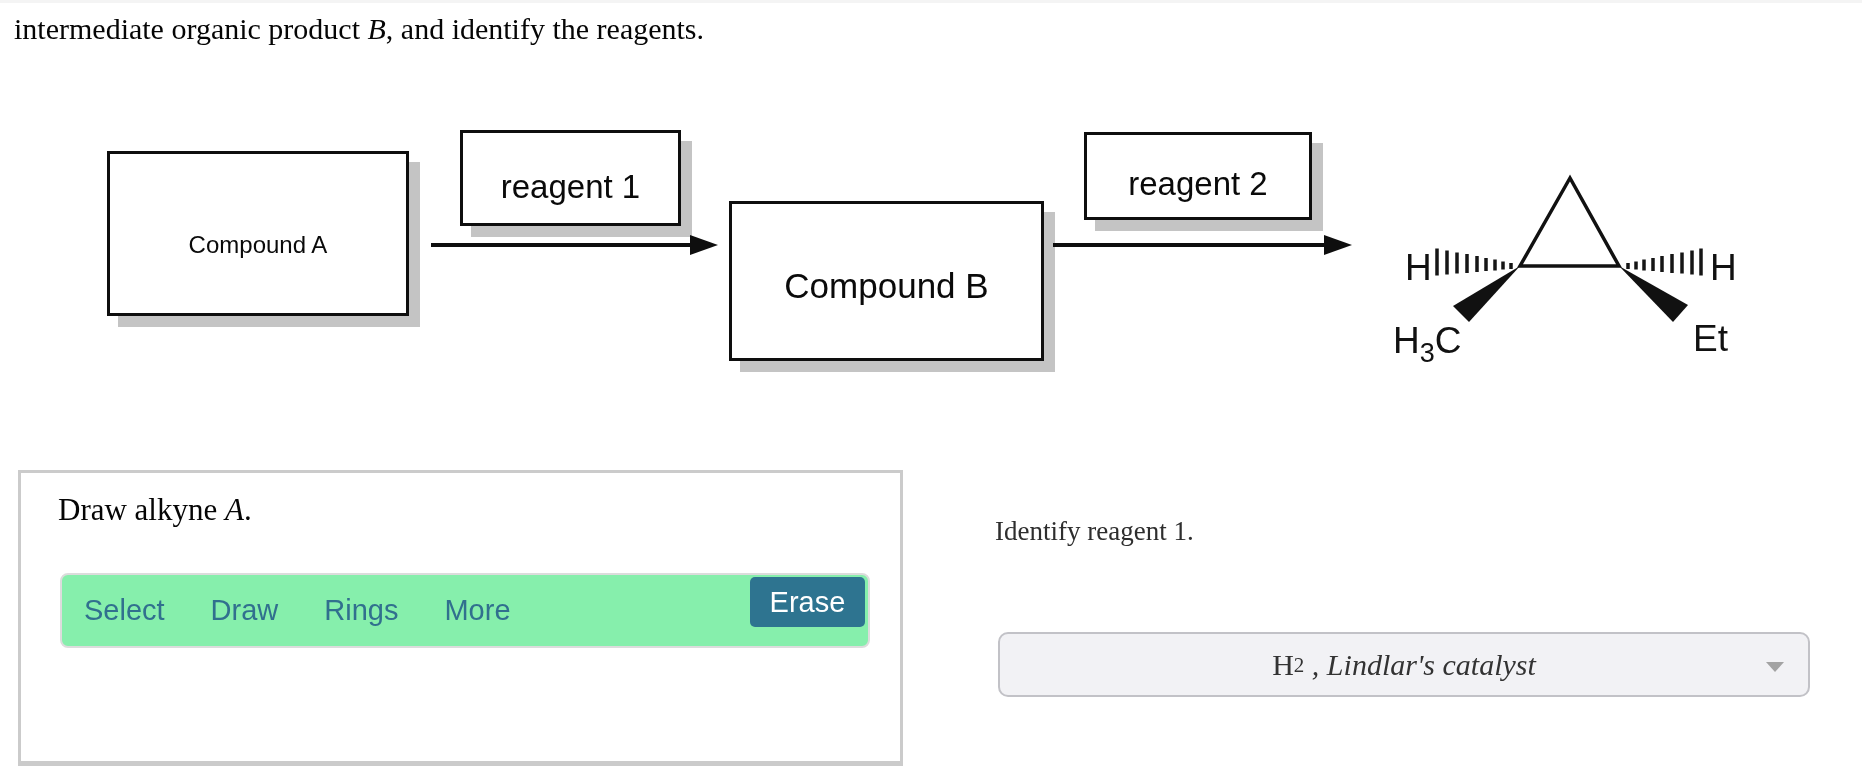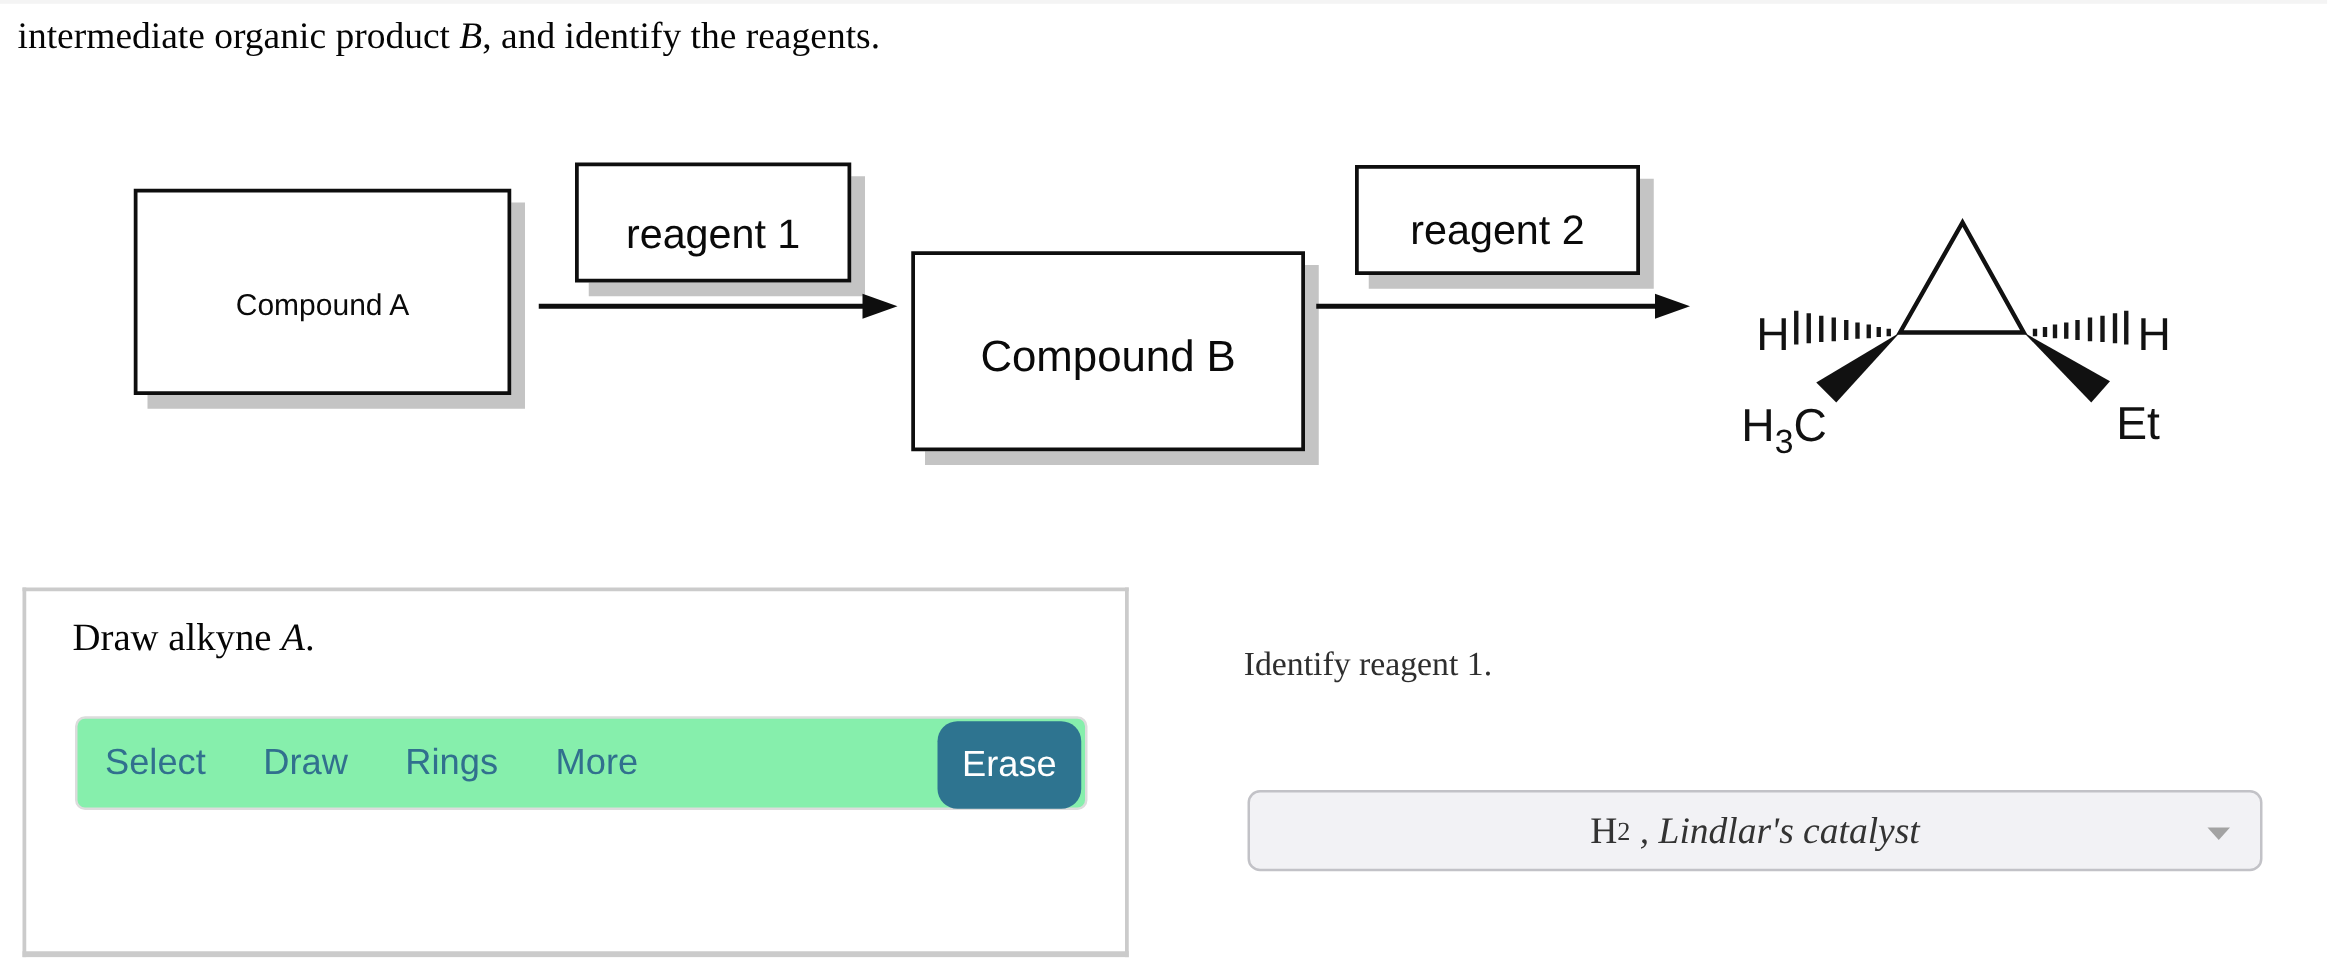--- a/index.html
+++ b/index.html
@@ -27,22 +27,22 @@
   
   .panel{position:absolute;left:18px;top:470px;width:885px;height:296px;box-sizing:border-box;
          border:3px solid #cbcbcb;border-bottom:none;background:#ffffff;}
   .panel-bottom{position:absolute;left:18px;top:761px;width:885px;height:5px;background:#cbcbcb;}
   .draw-prompt{position:absolute;left:58px;top:492px;font-size:31px;color:#050505;}
   .draw-prompt i{font-style:italic;}
   .toolbar{position:absolute;left:60px;top:573px;width:810px;height:75px;box-sizing:border-box;
            background:#86efac;border:2px solid #dcdcdc;border-radius:8px;display:flex;align-items:center;
            padding-left:22px;gap:46px;font-family:"Liberation Sans", sans-serif;font-size:29px;color:#31708E;}
   .tb-item{cursor:pointer;}
-  .erase-btn{position:absolute;left:750px;top:577px;width:115px;height:70px;box-sizing:border-box;
-             background:#2E7490;border:none;border-radius:16px;color:#ffffff;
+  .erase-btn{position:absolute;left:750px;top:577px;width:115px;height:50px;box-sizing:border-box;
+             background:#2E7490;border:none;border-radius:5px;color:#ffffff;
              font-family:"Liberation Sans", sans-serif;font-size:29px;display:flex;align-items:center;
              justify-content:center;cursor:pointer;}
   .sketch-area{position:absolute;left:21px;top:651px;width:879px;height:110px;background:transparent;}
 
   
   .identify-prompt{position:absolute;left:995px;top:516px;font-size:27px;color:#2e2e2e;}
   .dropdown{position:absolute;left:998px;top:632px;width:812px;height:65px;box-sizing:border-box;
             background:#F2F2F5;border:2px solid #C2C2C7;border-radius:10px;display:flex;align-items:center;
             justify-content:center;font-size:30px;color:#333;cursor:pointer;}
   .dropdown .ws{white-space:pre;font-style:italic;}

